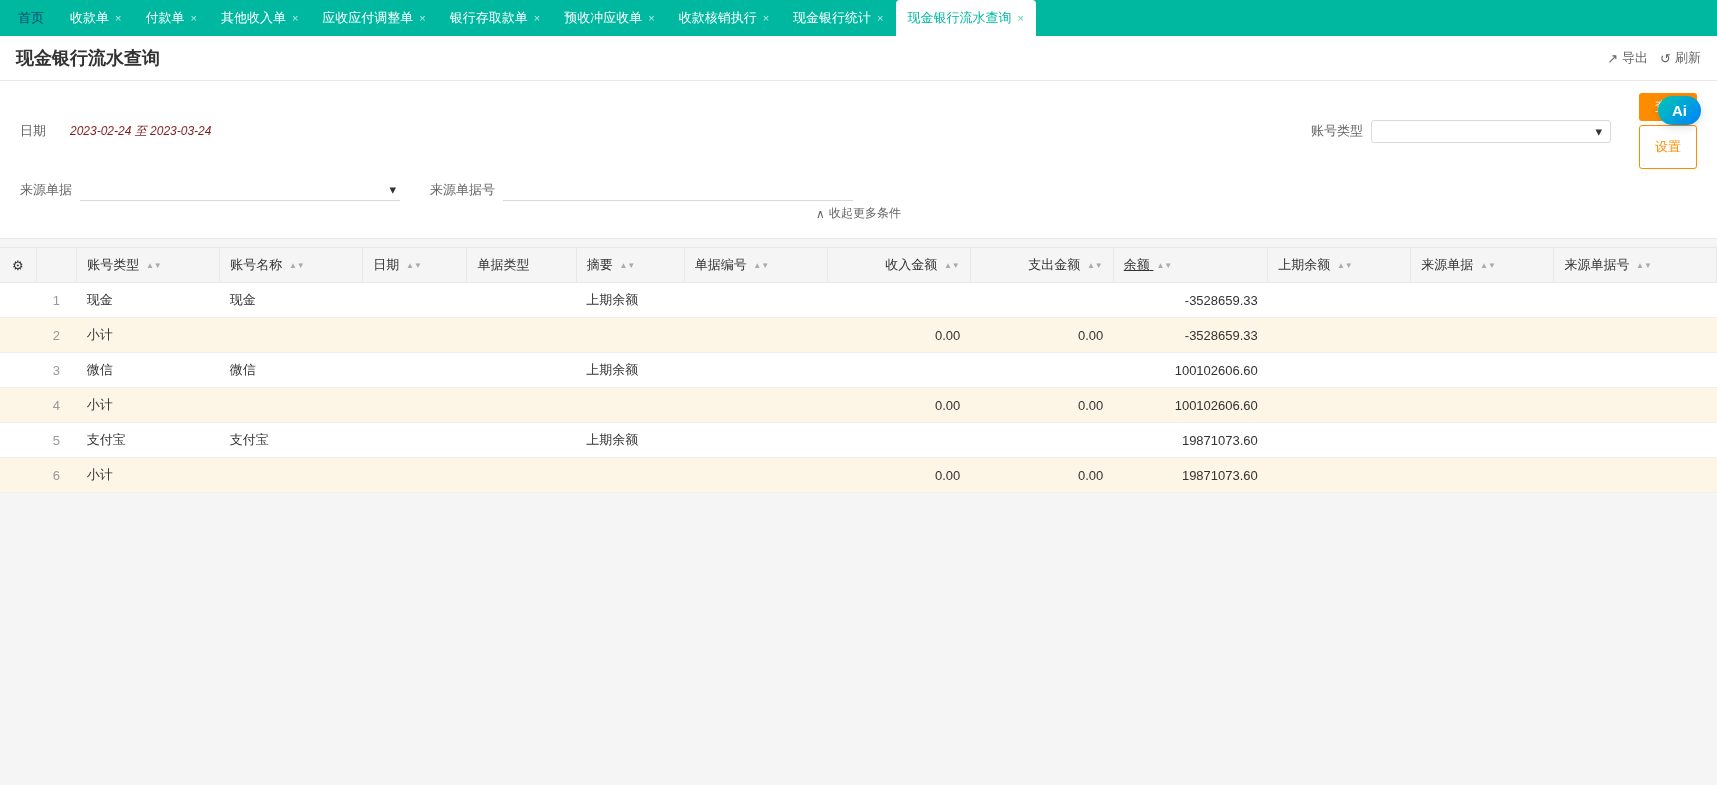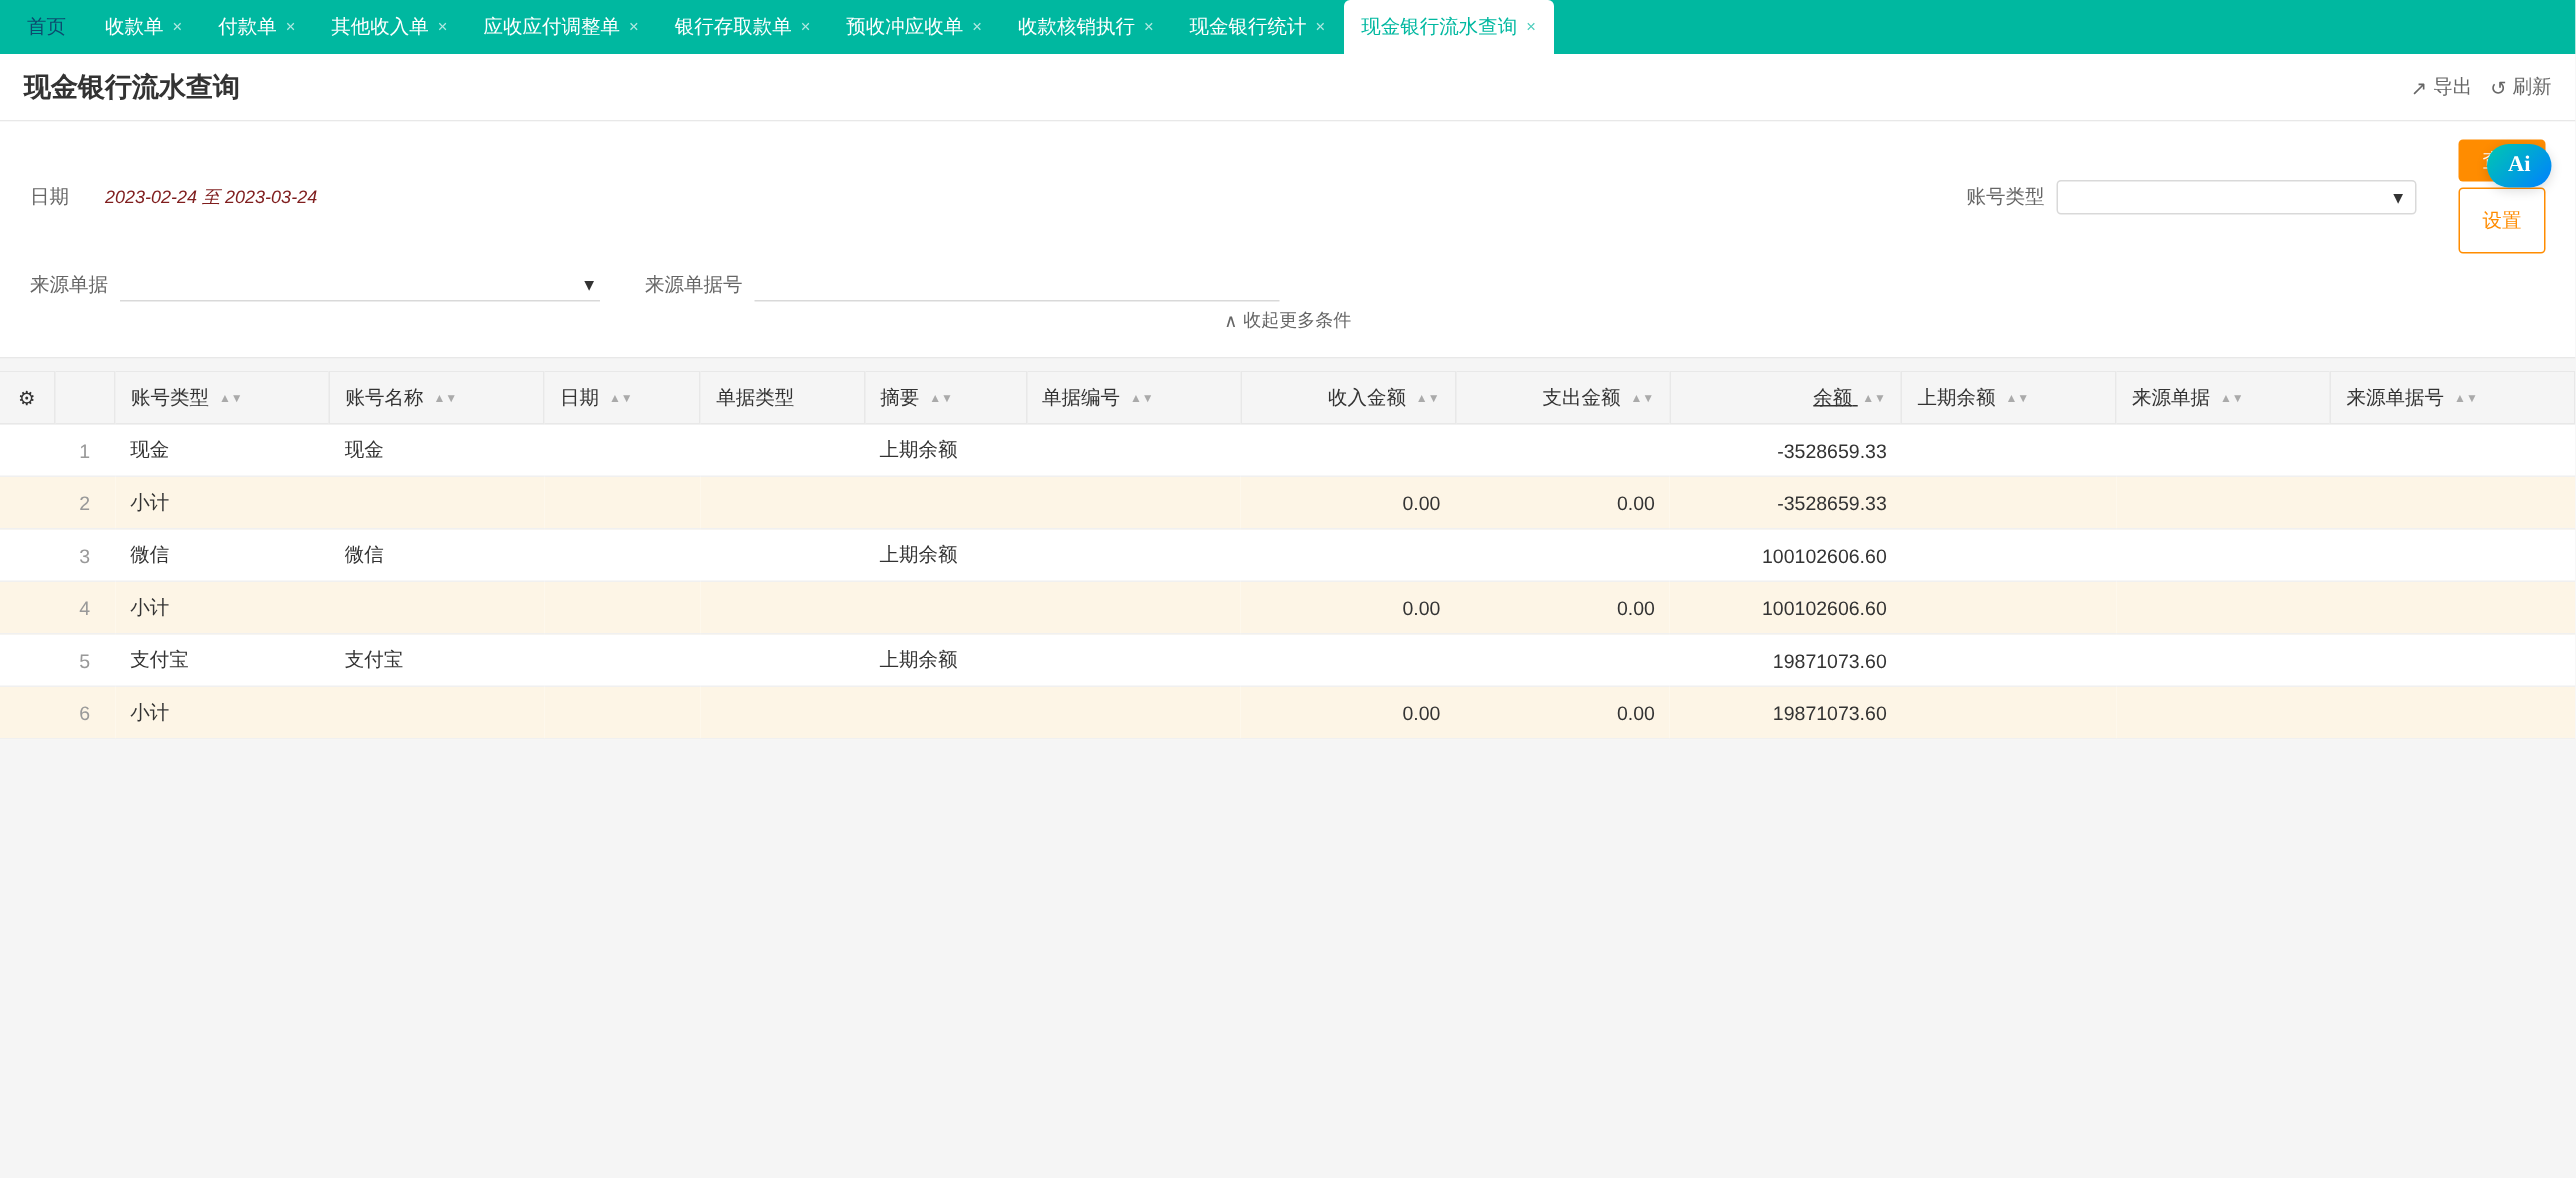--- a/index.html
+++ b/index.html
@@ -260,21 +260,20 @@
       right: 16px;
       top: 96px;
       background: linear-gradient(135deg, #00c8b0, #0080ff);
       color: #fff;
       border-radius: 20px;
       padding: 6px 14px;
       font-size: 15px;
       font-weight: bold;
       cursor: pointer;
       box-shadow: 0 2px 8px rgba(0,0,0,0.15);
-      font-family: Liberation Serif, serif;
     }
   </style>
 </head>
 <body>
 
 <div class="top-nav">
   <div class="home-item">首页</div>
 
   <div class="nav-item">
     <span>收款单</span>
@@ -407,21 +406,21 @@
           <span class="sort-arrows">▲▼</span>
         </th>
         <th style="text-align:right;">
           <span>收入金额</span>
           <span class="sort-arrows">▲▼</span>
         </th>
         <th style="text-align:right;">
           <span>支出金额</span>
           <span class="sort-arrows">▲▼</span>
         </th>
-        <th style="text-align:right;text-decoration:underline;">
+        <th style="text-align:left;text-decoration:underline;">
           <span>余额</span>
           <span class="sort-arrows">▲▼</span>
         </th>
         <th>
           <span>上期余额</span>
           <span class="sort-arrows">▲▼</span>
         </th>
         <th>
           <span>来源单据</span>
           <span class="sort-arrows">▲▼</span>

